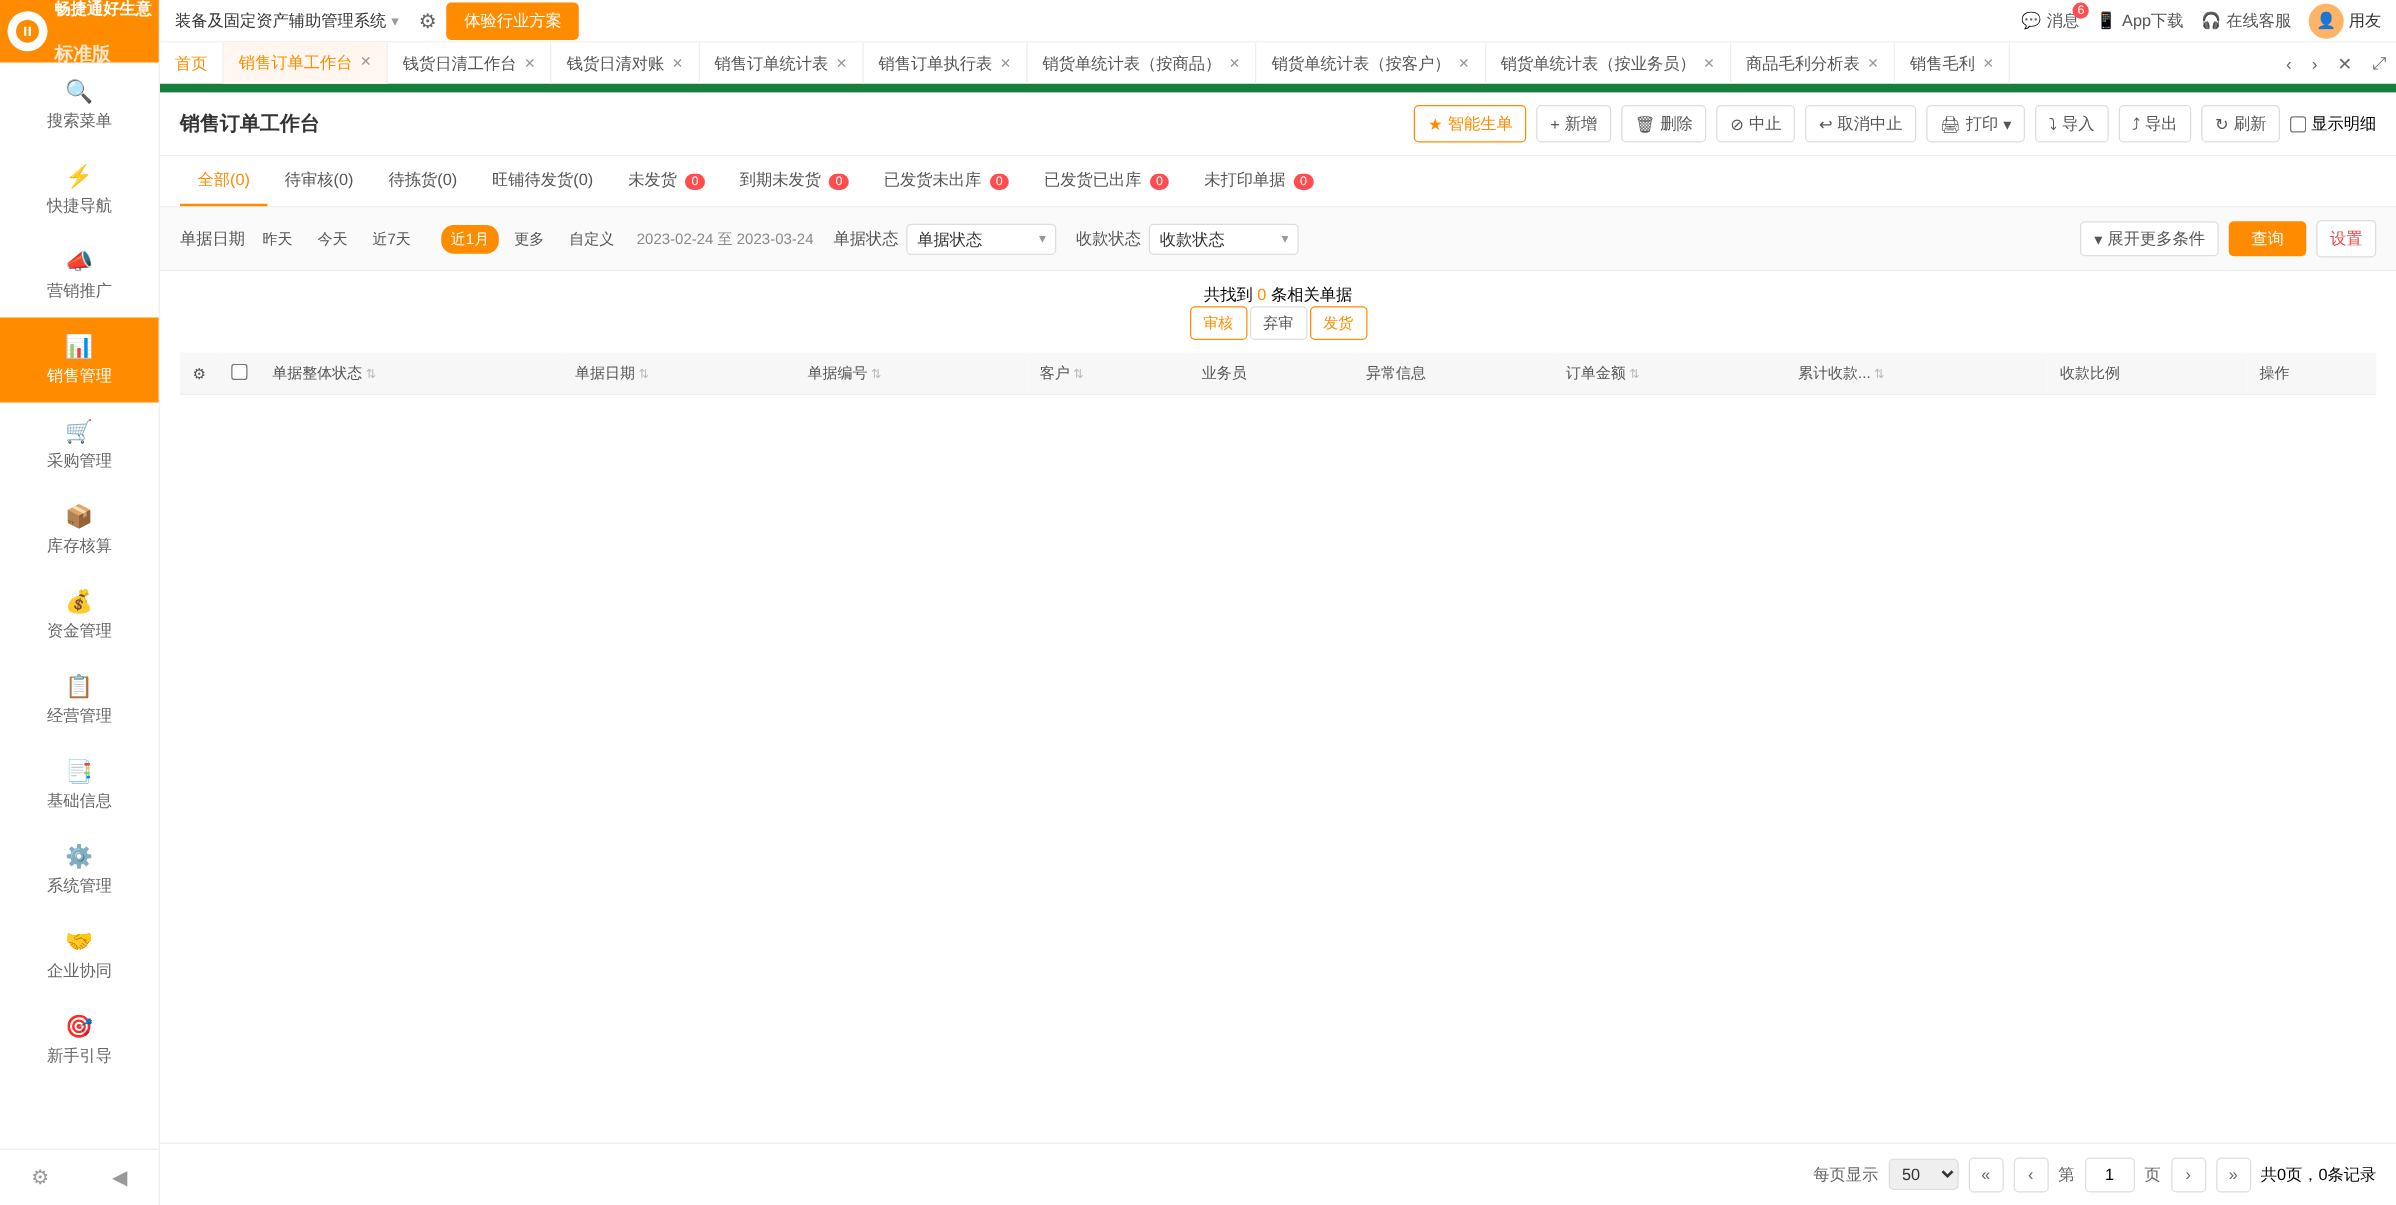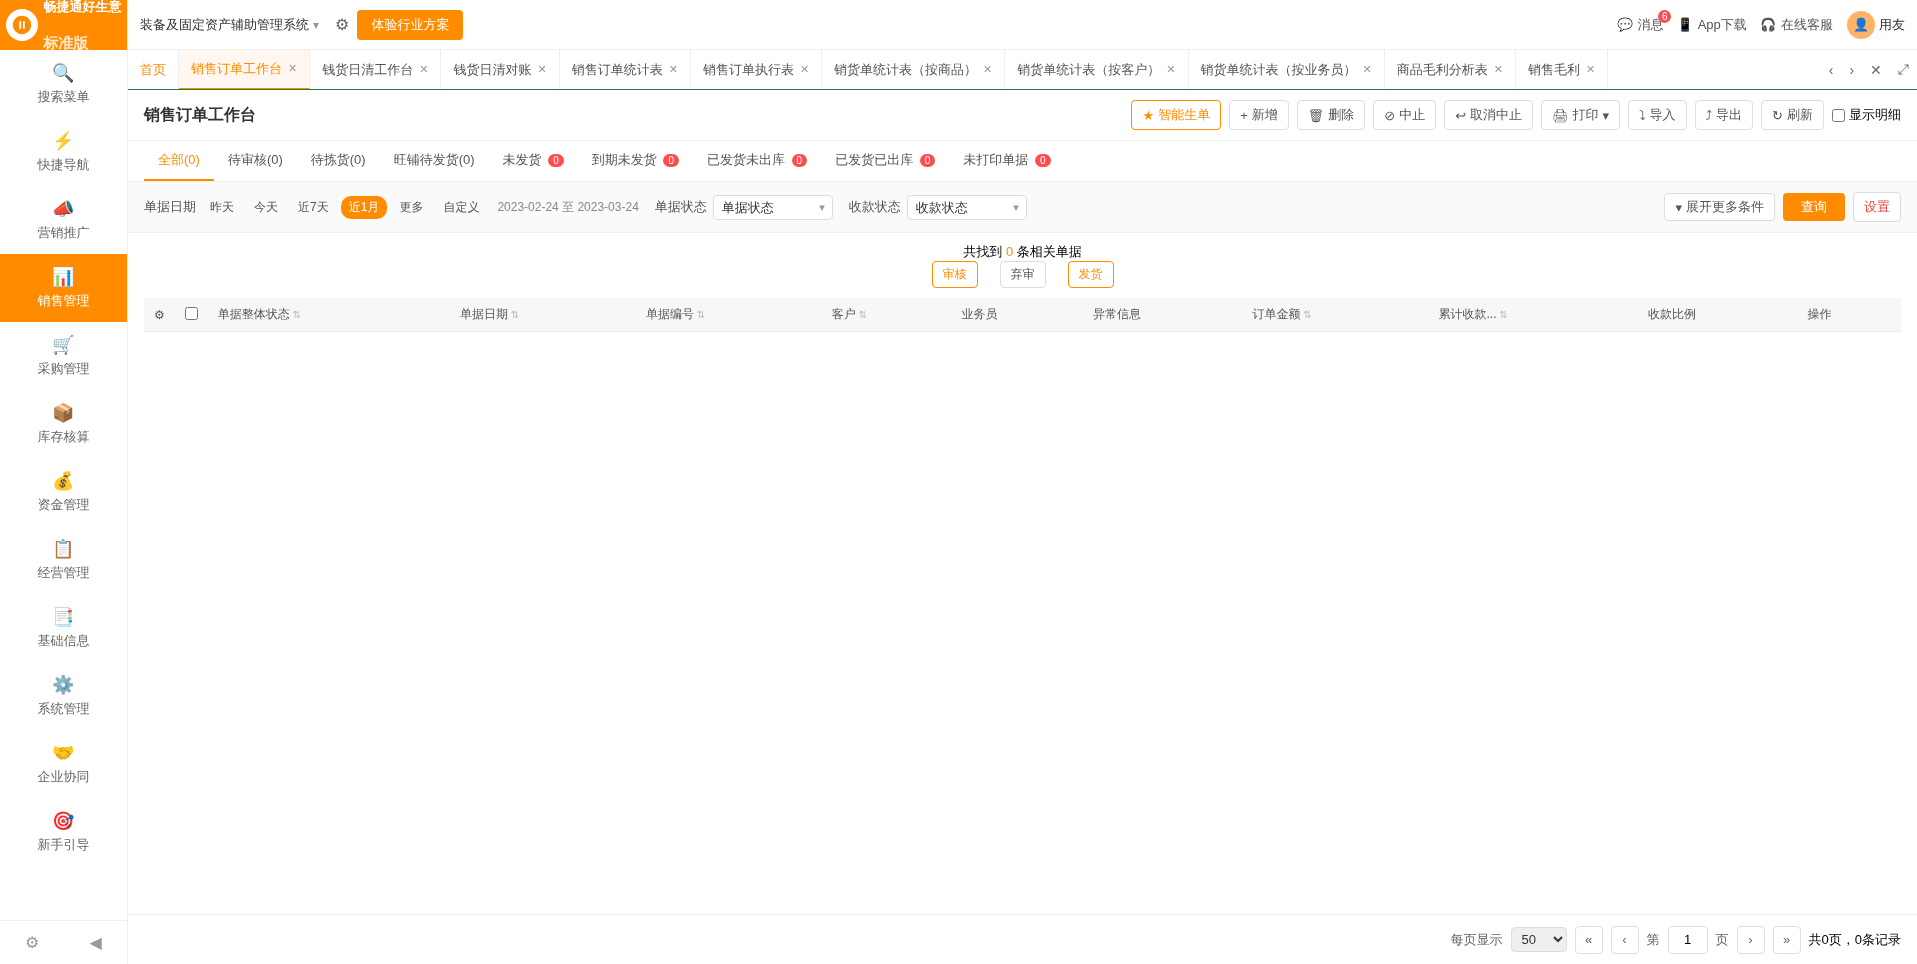--- a/index.html
+++ b/index.html
@@ -15,33 +15,33 @@
     .sidebar-item.active { background: #ff8c00; color: #fff; }
     .sidebar-item.active .sidebar-icon { color: #fff; }
     .sidebar-icon { font-size: 18px; }
     .sidebar-bottom { padding: 12px 0; display: flex; align-items: center; justify-content: space-around; border-top: 1px solid #eee; }
     .sidebar-bottom-icon { color: #999; font-size: 16px; cursor: pointer; }
 
     
     .main { flex: 1; display: flex; flex-direction: column; overflow: hidden; }
 
     
-    .topbar { height: 50px; background: #fff; display: flex; align-items: center; padding: 0 12px; border-bottom: 1px solid #eee; gap: 8px; flex-shrink: 0; }
+    .topbar { height: 34px; background: #fff; display: flex; align-items: center; padding: 0 12px; border-bottom: 1px solid #eee; gap: 8px; flex-shrink: 0; }
     .topbar-system { display: flex; align-items: center; gap: 4px; color: #333; font-size: 13px; }
     .topbar-chevron { color: #999; font-size: 12px; }
     .topbar-gear { color: #666; font-size: 16px; cursor: pointer; margin-left: 8px; }
     .topbar-btn-orange { background: #ff8c00; color: #fff; border: none; border-radius: 4px; padding: 6px 14px; cursor: pointer; font-size: 13px; }
     .topbar-right { display: flex; align-items: center; gap: 14px; margin-left: auto; }
     .topbar-right-item { display: flex; align-items: center; gap: 4px; color: #555; cursor: pointer; font-size: 12px; position: relative; }
     .topbar-notif-badge { position: absolute; top: -6px; right: -8px; background: #ff4d4f; color: #fff; border-radius: 8px; font-size: 10px; padding: 1px 4px; }
     .topbar-avatar { width: 28px; height: 28px; background: #ffb366; border-radius: 50%; display: flex; align-items: center; justify-content: center; color: #fff; font-size: 12px; }
     .topbar-username { color: #333; font-size: 13px; }
 
     
-    .tabbar { height: 40px; background: #fff; display: flex; align-items: center; border-bottom: 1px solid #15803d; overflow: hidden; flex-shrink: 0; }
+    .tabbar { height: 40px; background: #fff; display: flex; align-items: center; border-bottom: 7px solid #15803d; overflow: hidden; flex-shrink: 0; }
     .tab-item { display: flex; align-items: center; padding: 0 12px; height: 40px; border-right: 1px solid #eee; cursor: pointer; white-space: nowrap; font-size: 13px; color: #555; gap: 6px; flex-shrink: 0; }
     .tab-item.active { background: #fff7f0; color: #ff8c00; border-bottom: 2px solid #ff8c00; }
     .tab-item.home { color: #ff8c00; }
     .tab-close { color: #999; font-size: 11px; cursor: pointer; }
     .tab-nav-btns { display: flex; align-items: center; margin-left: auto; flex-shrink: 0; }
     .tab-nav-btn { padding: 0 8px; height: 40px; display: flex; align-items: center; cursor: pointer; color: #666; font-size: 14px; }
 
     
     .content { flex: 1; display: flex; flex-direction: column; overflow: hidden; padding: 0; }
 
@@ -57,33 +57,33 @@
     .filter-tab { padding: 10px 14px; cursor: pointer; color: #555; font-size: 13px; border-bottom: 2px solid transparent; white-space: nowrap; }
     .filter-tab.active { color: #ff8c00; border-bottom: 2px solid #ff8c00; }
     .filter-tab .badge-red { background: #ff4d4f; color: #fff; border-radius: 8px; font-size: 10px; padding: 1px 5px; margin-left: 3px; }
 
     
     .search-bar { background: #fafafa; padding: 10px 16px; border-bottom: 1px solid #eee; display: flex; align-items: center; gap: 16px; flex-wrap: wrap; flex-shrink: 0; }
     .search-field { display: flex; align-items: center; gap: 6px; }
     .search-label { color: #555; font-size: 13px; white-space: nowrap; }
     .search-date-filter { display: flex; align-items: center; gap: 4px; }
     .date-option { padding: 3px 8px; cursor: pointer; color: #555; font-size: 12px; border-radius: 3px; }
-    .date-option.active { background: #ff8c00; color: #fff; border-radius: 10px; }
+    .date-option.active { background: #ff8c00; color: #fff; border-radius: 10px; margin-left: 12px; }
     .search-date-range { color: #888; font-size: 12px; margin-left: 4px; }
     .search-select { border: 1px solid #ddd; border-radius: 4px; padding: 4px 24px 4px 8px; font-size: 13px; color: #333; background: #fff; cursor: pointer; min-width: 120px; appearance: none; position: relative; }
     .select-wrapper { position: relative; display: inline-block; }
     .select-wrapper::after { content: "▾"; position: absolute; right: 8px; top: 50%; transform: translateY(-50%); color: #999; pointer-events: none; font-size: 11px; }
     .btn-expand { background: #fff; border: 1px solid #ddd; color: #555; border-radius: 4px; padding: 4px 10px; cursor: pointer; font-size: 12px; display: flex; align-items: center; gap: 4px; margin-left: auto; }
     .btn-query { background: #ff8c00; border: none; color: #fff; border-radius: 4px; padding: 5px 18px; cursor: pointer; font-size: 13px; }
     .btn-set { background: #fff; border: 1px solid #ddd; color: #ef4444; border-radius: 4px; padding: 5px 10px; cursor: pointer; font-size: 13px; }
 
     
     .table-area { flex: 1; overflow: auto; background: #fff; padding: 0 16px; }
     .table-info { display: flex; align-items: center; justify-content: space-between; padding: 10px 0; flex-direction: column; }
-    .table-actions-right { display: flex; align-items: center; gap: 22px; }
+    .table-actions-right { display: flex; align-items: center; gap: 2px; }
     .tbl-btn { background: #fff; border: 1px solid #ddd; color: #555; border-radius: 4px; padding: 4px 10px; cursor: pointer; font-size: 12px; display: flex; align-items: center; gap: 4px; }
     .tbl-btn.orange { border-color: #ff8c00; color: #ff8c00; }
 
     table { width: 100%; border-collapse: collapse; }
     th { background: #f7f7f7; padding: 8px 10px; text-align: left; color: #555; font-weight: normal; font-size: 12px; border-bottom: 1px solid #eee; white-space: nowrap; }
     .th-sort { cursor: pointer; }
     .th-sort::after { content: " ⇅"; color: #bbb; font-size: 10px; }
     .th-check { width: 30px; }
     .th-settings { width: 30px; }
 

